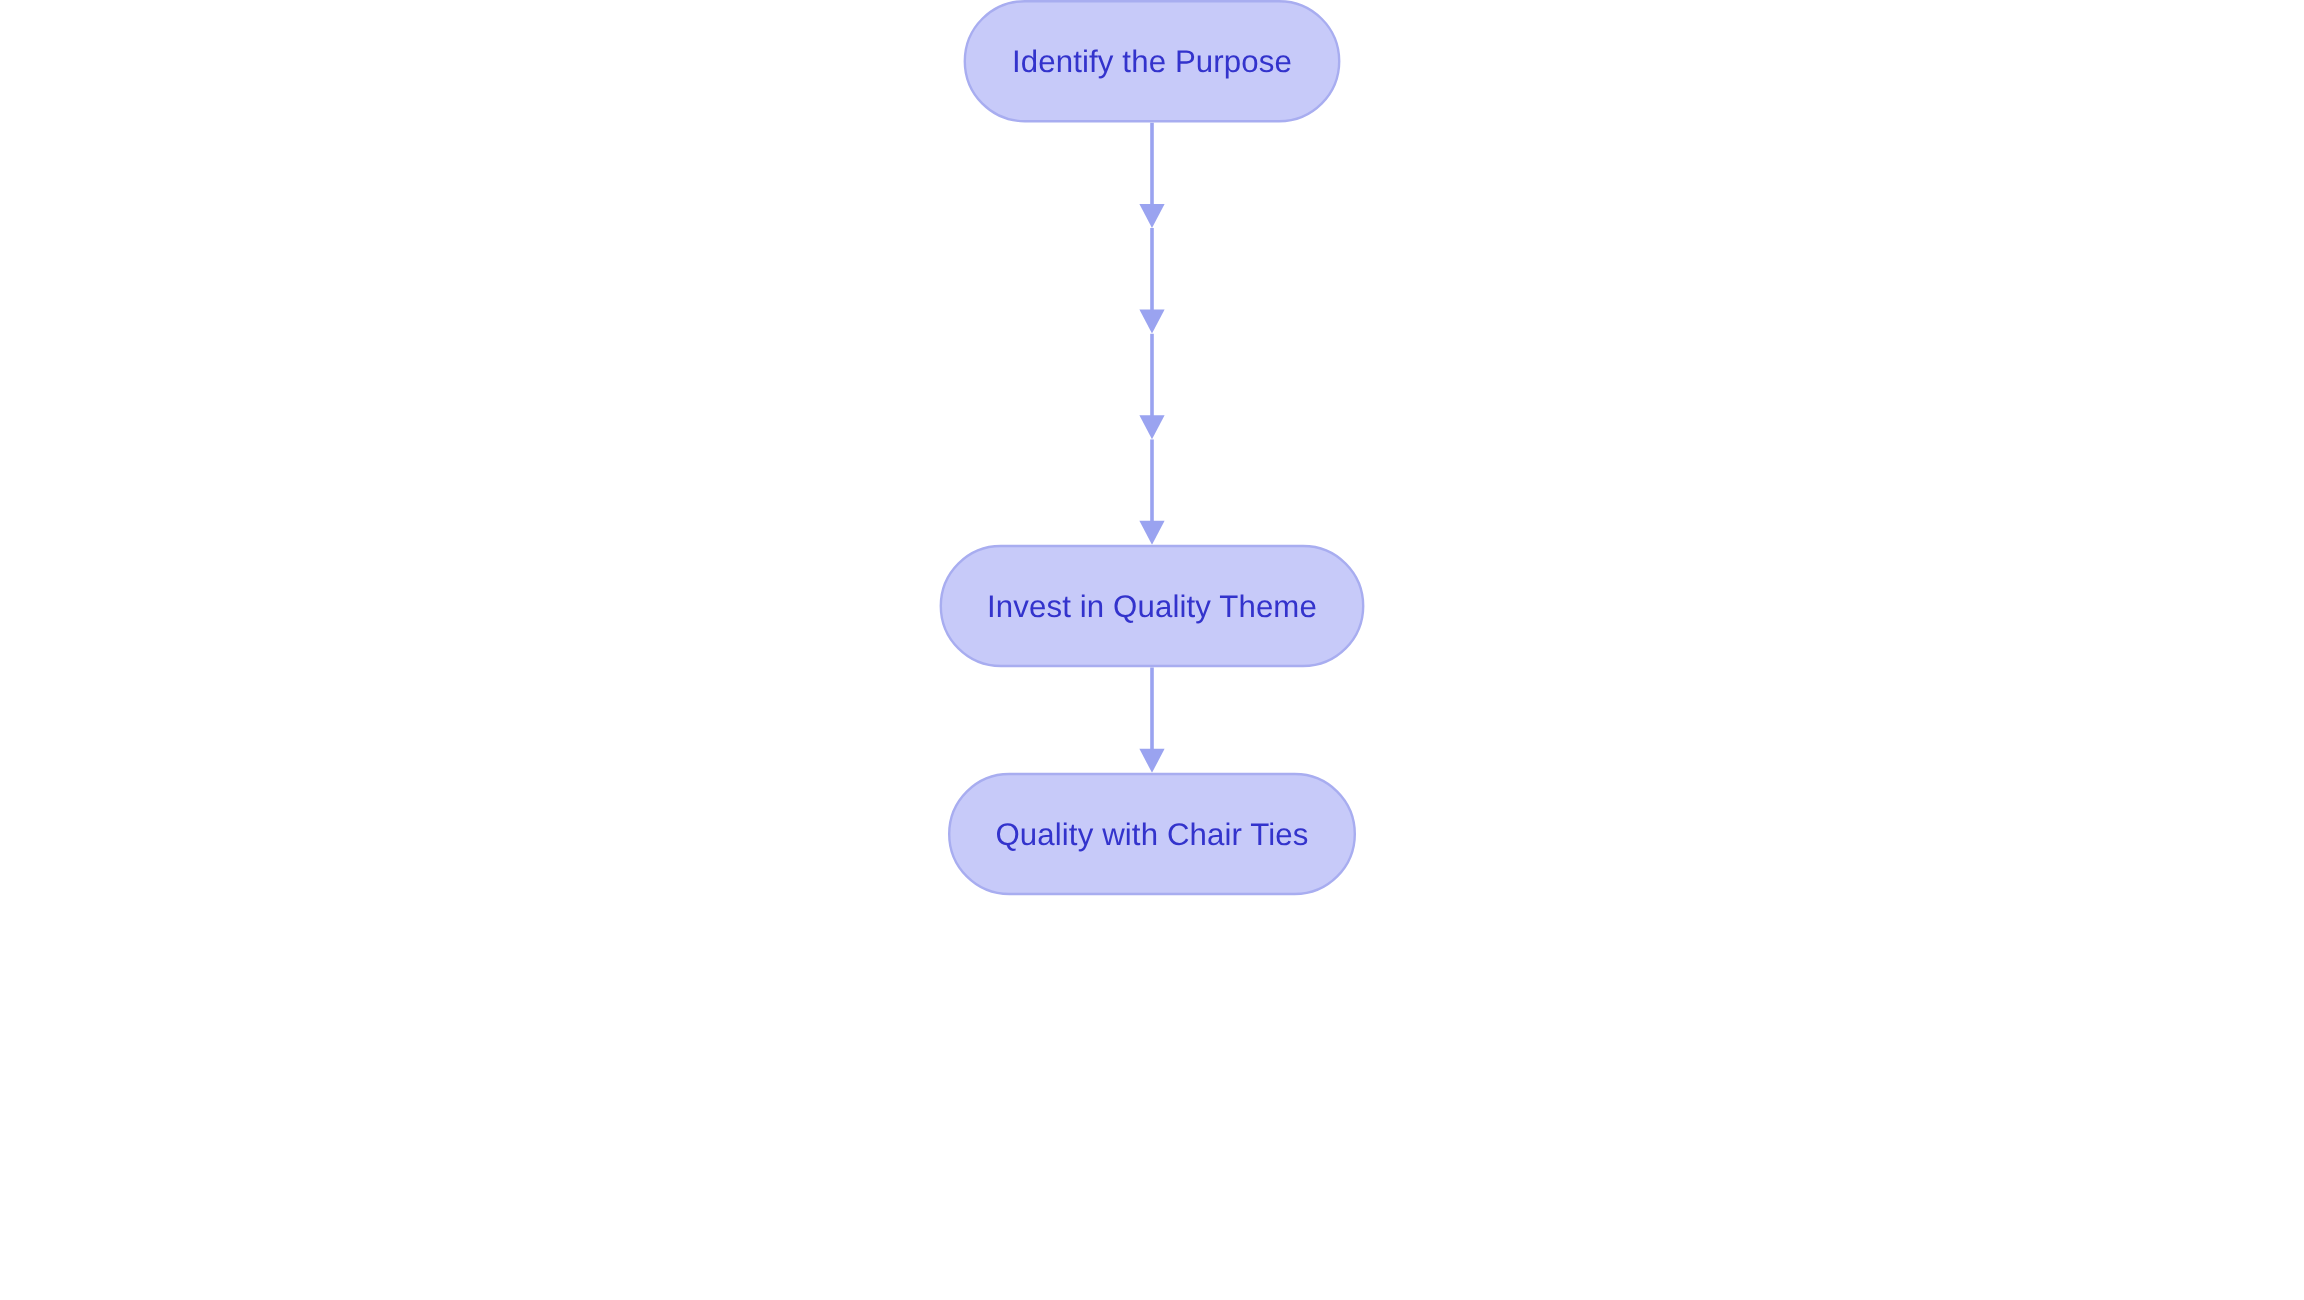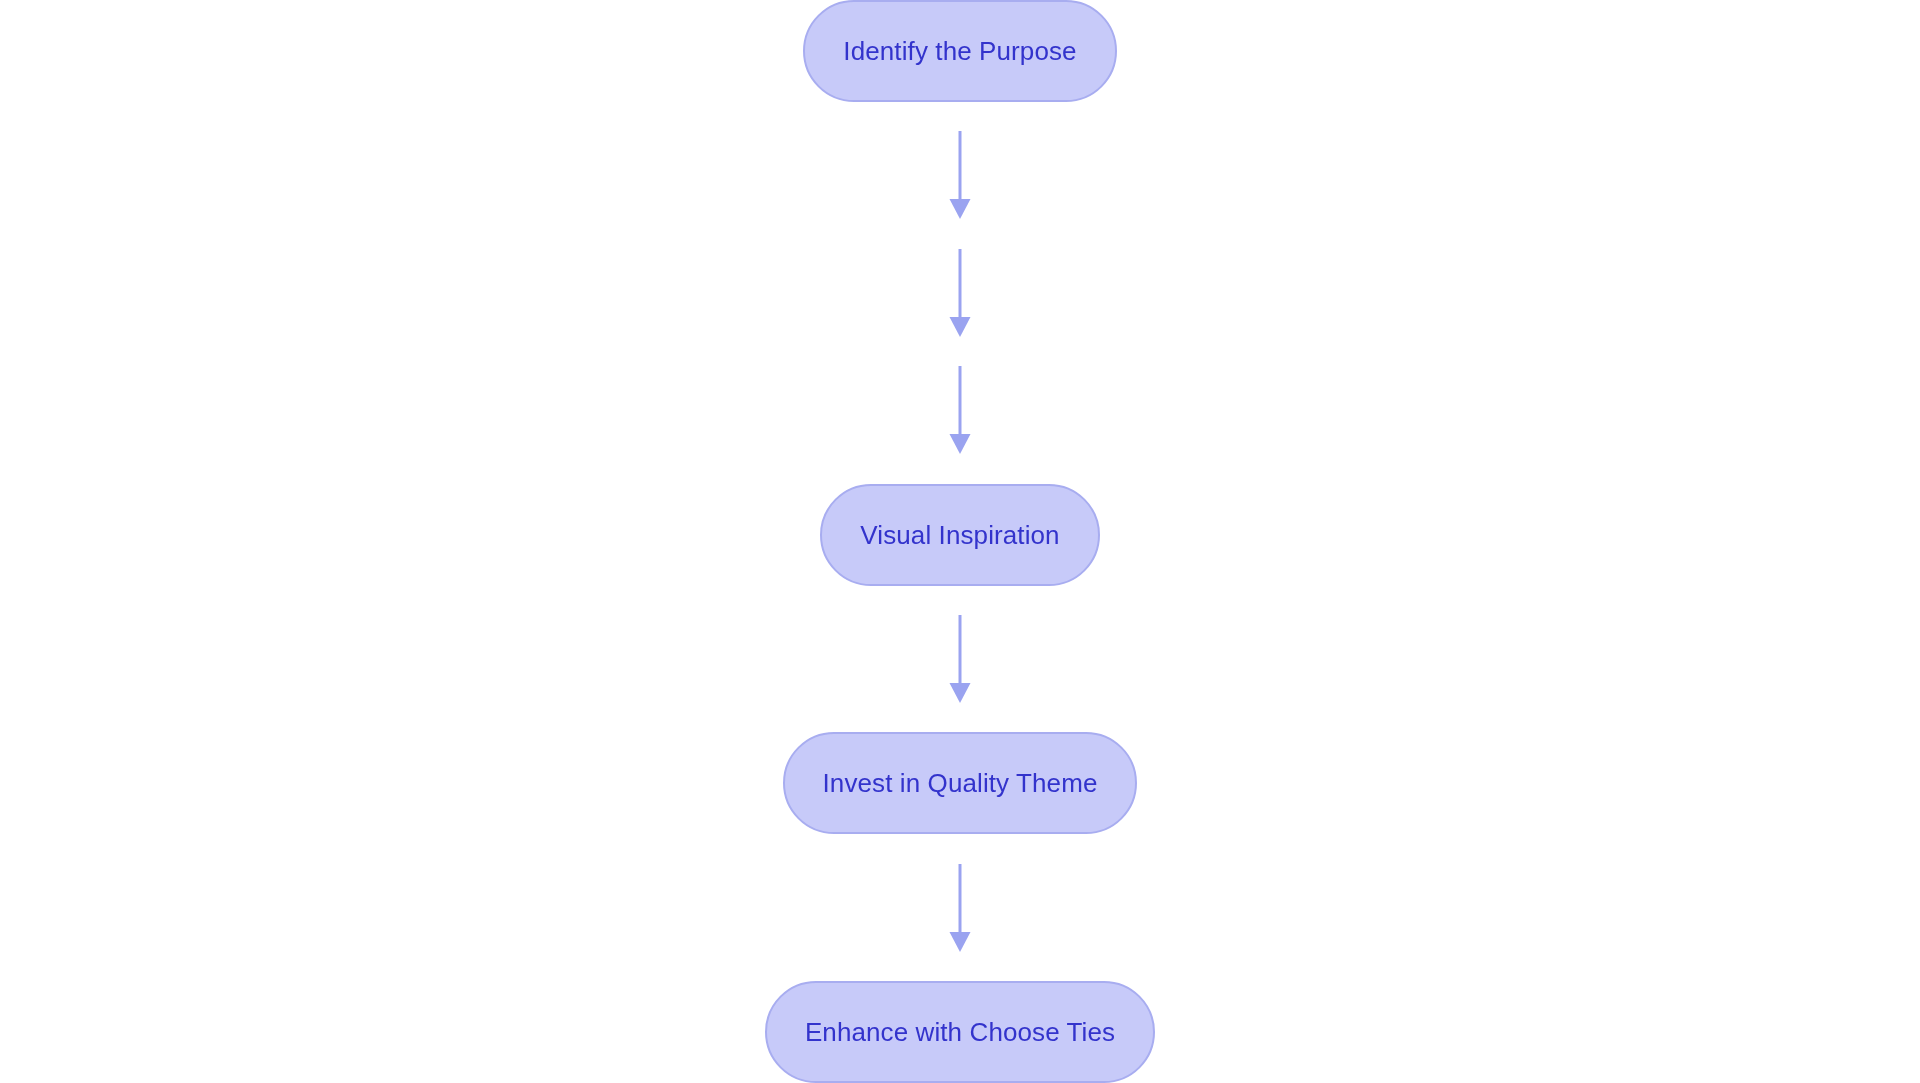--- a/index.html
+++ b/index.html
@@ -25,21 +25,21 @@
   
   .flow-column {
     position: absolute;
     left: 0;
     top: 0;
     width: 1920px;
     height: 1083px;
     display: flex;
     flex-direction: column;
     align-items: center;
-    justify-content: space-between;
+    justify-content: flex-start;
   }
 
   .flow-row {
     display: flex;
     flex-direction: column;
     align-items: center;
     flex: 0 0 auto;
   }
 
   
@@ -104,42 +104,37 @@
       <line class="connector-line" x1="12" y1="0" x2="12" y2="70"></line>
       <polygon class="connector-head" points="12,88 1.5,68 22.5,68"></polygon>
     </svg>
 
 
     <svg class="flow-connector" viewBox="0 0 24 88">
       <line class="connector-line" x1="12" y1="0" x2="12" y2="70"></line>
       <polygon class="connector-head" points="12,88 1.5,68 22.5,68"></polygon>
     </svg>
 
-    <div class="flow-row">
-      <div class="flow-node">
-        <span class="flow-node-label">Visual Inspiration</span>
-      </div>
-    </div>
 
     <svg class="flow-connector" viewBox="0 0 24 88">
       <line class="connector-line" x1="12" y1="0" x2="12" y2="70"></line>
       <polygon class="connector-head" points="12,88 1.5,68 22.5,68"></polygon>
     </svg>
 
     <div class="flow-row">
       <div class="flow-node">
         <span class="flow-node-label">Invest in Quality Theme</span>
       </div>
     </div>
 
     <svg class="flow-connector" viewBox="0 0 24 88">
       <line class="connector-line" x1="12" y1="0" x2="12" y2="70"></line>
       <polygon class="connector-head" points="12,88 1.5,68 22.5,68"></polygon>
     </svg>
 
     <div class="flow-row">
       <div class="flow-node">
-        <span class="flow-node-label">Enhance with Choose Ties</span>
+        <span class="flow-node-label">Quality with Chair Ties</span>
       </div>
     </div>
 
   </div>
 </div>
 
 </body></html>

